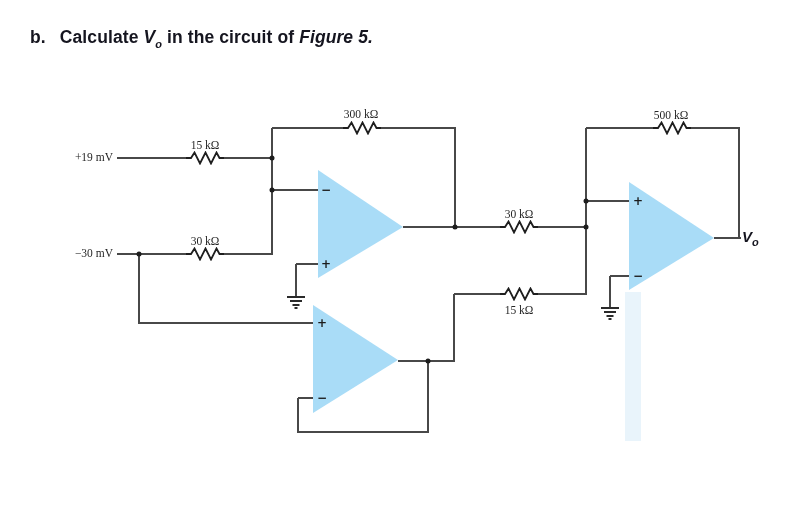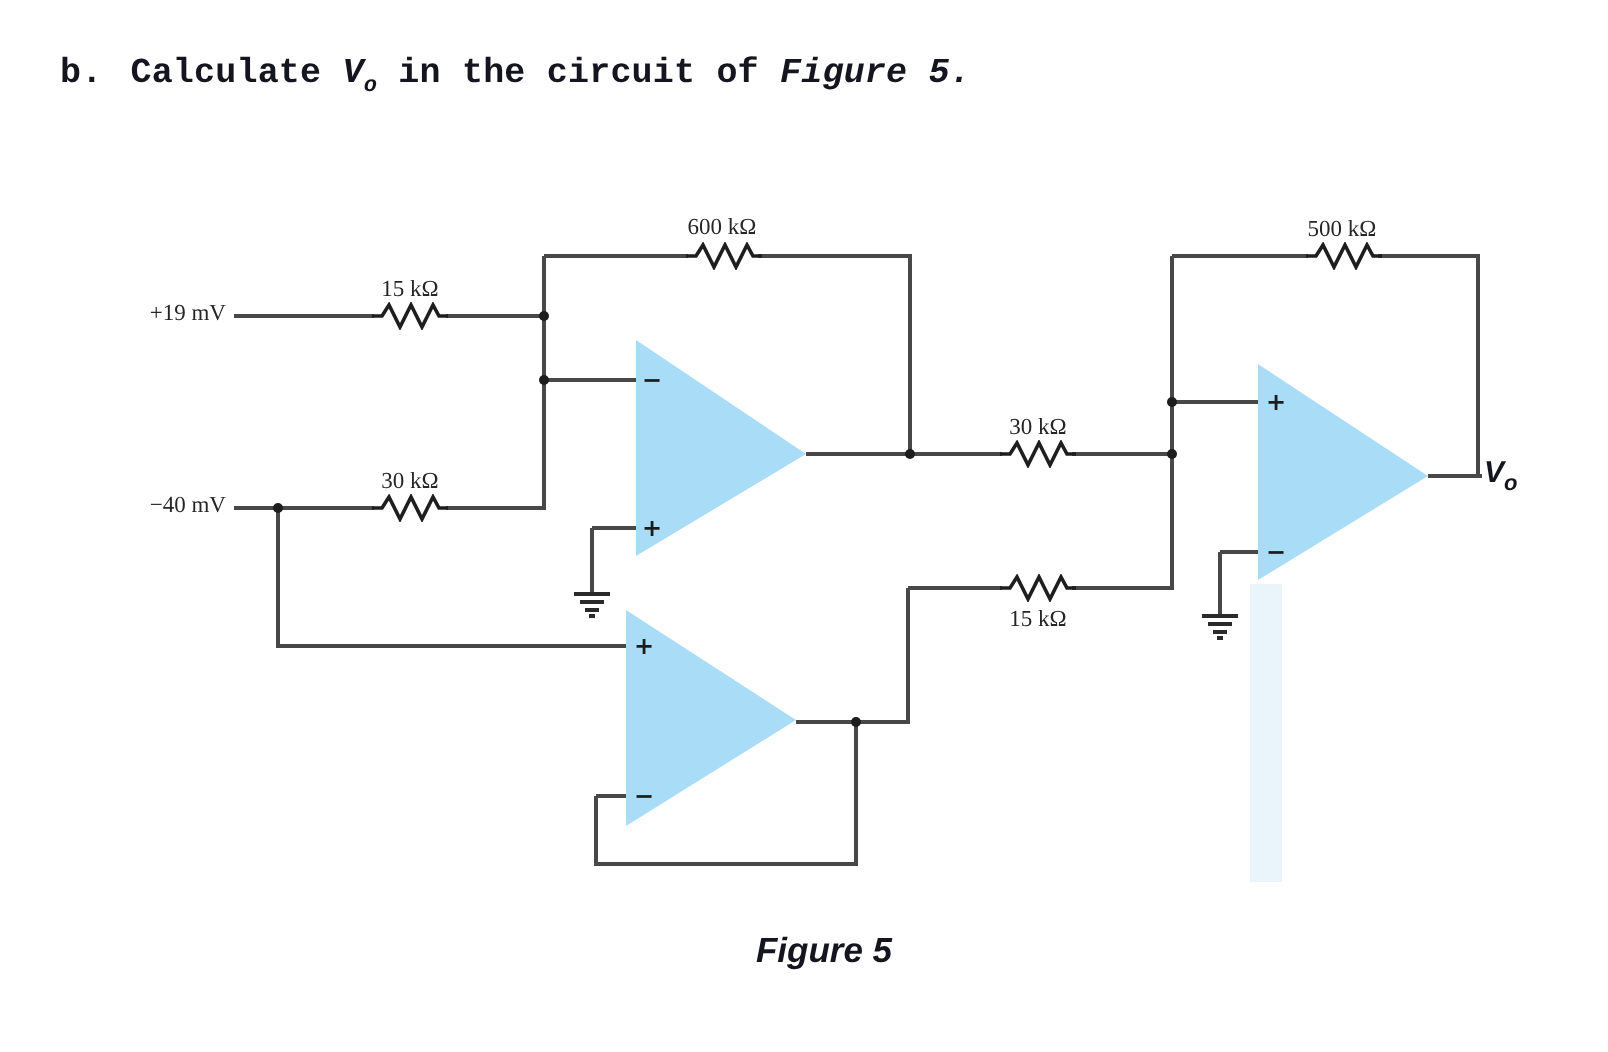--- a/index.html
+++ b/index.html
@@ -1,20 +1,20 @@
 <!DOCTYPE html>
 <html><head>
 <meta charset="utf-8">
 <style>
   html,body{margin:0;padding:0;background:#ffffff;}
   #page{position:relative;width:804px;height:526px;background:#ffffff;overflow:hidden;
         font-family:"Liberation Sans",sans-serif;}
   
   #title{position:absolute;left:30px;top:27px;font-size:17.5px;font-weight:bold;
-         color:#15151f;letter-spacing:.1px;white-space:nowrap;font-family:Liberation Mono, monospace;}
+         color:#15151f;letter-spacing:.1px;white-space:nowrap;}
   #title .marker{margin-right:14px;}
   .ital{font-style:italic;}
   #title sub,.outsub{font-size:11px;font-style:italic;}
   
   .rlabel{position:absolute;transform:translateX(-50%);font-family:"Liberation Serif",serif;
           font-size:11.5px;color:#262626;white-space:nowrap;}
   .srclabel{position:absolute;width:74px;text-align:right;font-family:"Liberation Serif",serif;
             font-size:11.5px;color:#262626;white-space:nowrap;}
   .sign{position:absolute;transform:translate(-50%,-50%);font-family:"DejaVu Sans",sans-serif;
         font-size:12px;font-weight:bold;color:#1c1c1c;}
@@ -113,27 +113,27 @@
     </svg>
   <svg class="res" style="left:500px;top:287px" width="38" height="14">
       <polyline points="0,7 5,7 8.5,1.5 14,12.5 19.5,1.5 25,12.5 30.5,1.5 33.5,7 38,7" fill="none" stroke="#1e1e1e" stroke-width="1.8"></polyline>
     </svg>
   <svg class="res" style="left:653px;top:121px" width="38" height="14">
       <polyline points="0,7 5,7 8.5,1.5 14,12.5 19.5,1.5 25,12.5 30.5,1.5 33.5,7 38,7" fill="none" stroke="#1e1e1e" stroke-width="1.8"></polyline>
     </svg>
 
   <div class="rlabel" style="left:205px;top:139px">15 kΩ</div>
   <div class="rlabel" style="left:205px;top:235px">30 kΩ</div>
-  <div class="rlabel" style="left:361px;top:108px">600 kΩ</div>
+  <div class="rlabel" style="left:361px;top:108px">300 kΩ</div>
   <div class="rlabel" style="left:519px;top:208px">30 kΩ</div>
   <div class="rlabel" style="left:519px;top:304px">15 kΩ</div>
   <div class="rlabel" style="left:671px;top:109px">500 kΩ</div>
 
   <div class="srclabel" style="left:39px;top:151px">+19 mV</div>
-  <div class="srclabel" style="left:39px;top:247px">−40 mV</div>
+  <div class="srclabel" style="left:39px;top:247px">−30 mV</div>
 
   <svg class="tri" style="left:318px;top:170px" width="86" height="109">
       <polygon points="0,0 0,108 85,57" fill="#a9dcf7"></polygon>
     </svg>
   <svg class="tri" style="left:313px;top:305px" width="86" height="109">
       <polygon points="0,0 0,108 85,55" fill="#a9dcf7"></polygon>
     </svg>
   <svg class="tri" style="left:629px;top:182px" width="86" height="109">
       <polygon points="0,0 0,108 85,56" fill="#a9dcf7"></polygon>
     </svg>
@@ -153,15 +153,14 @@
   </div>
   <div class="gnd" style="left:601px;top:307px;width:18px;height:13px">
     <i style="top:0;width:18px"></i>
       <i style="top:4px;width:12px"></i>
       <i style="top:8px;width:7px"></i>
       <i style="top:11px;width:3px"></i>
   </div>
 
   <div id="vo"><span>V</span><sub class="outsub">o</sub></div>
 
-  <div id="caption">Figure 5</div>
 
 </div>
 
 </body></html>

